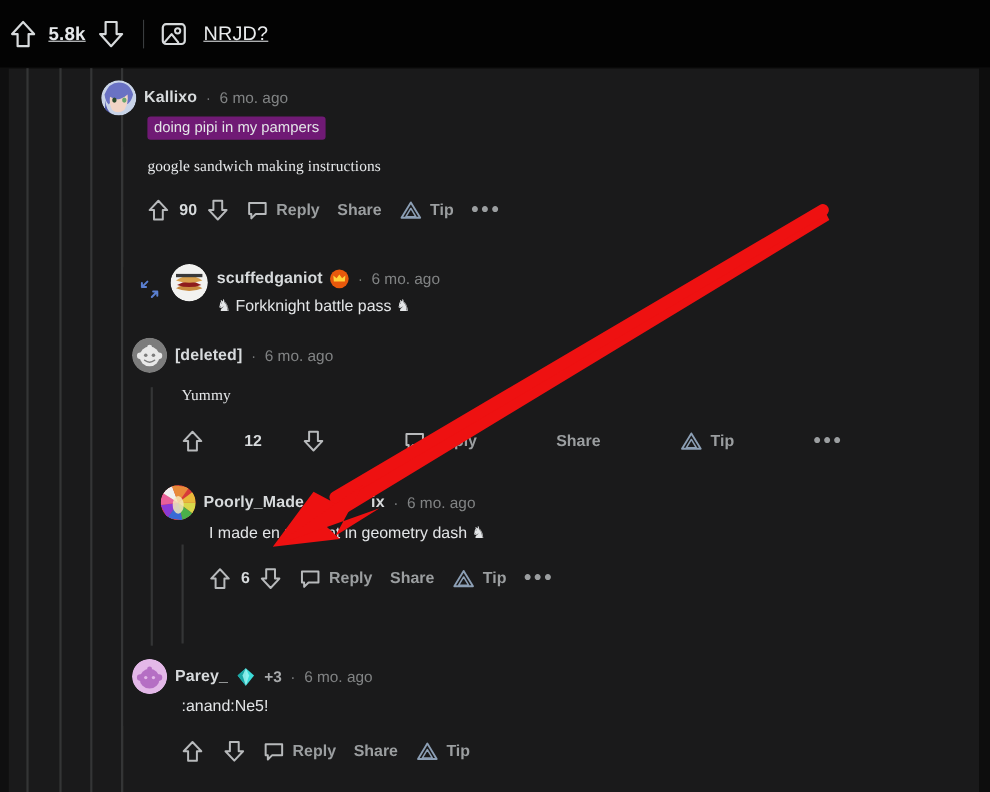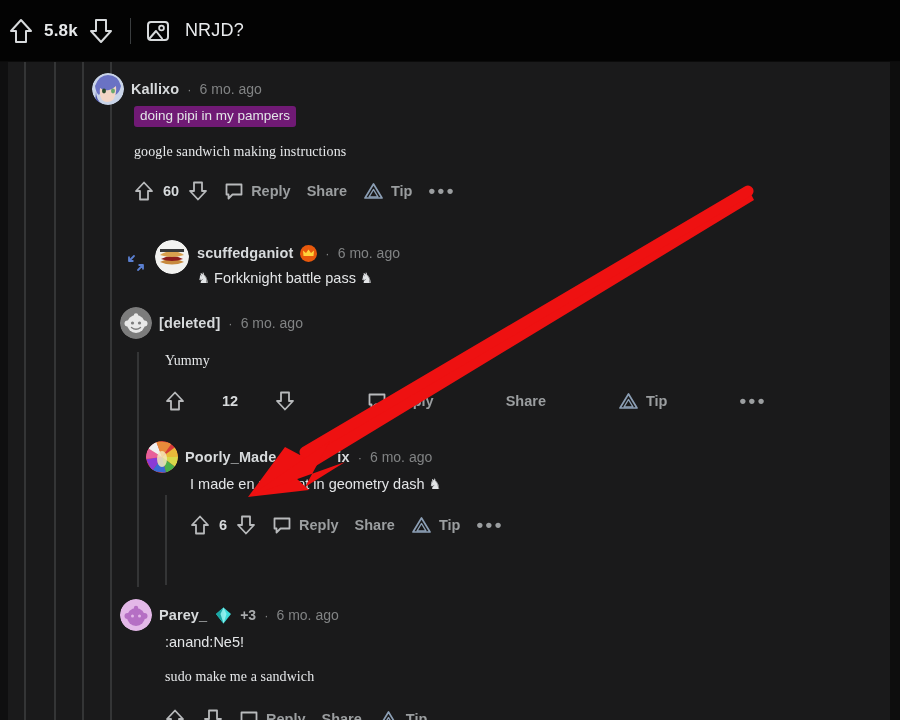--- a/index.html
+++ b/index.html
@@ -11,20 +11,21 @@
     position:relative;
   }
 
   
   .header {
     position:absolute; left:0; top:0; width:900px; height:62px;
     background:#030303;
     display:flex; align-items:center; gap:0;
     padding-left:8px;
     border-bottom:1px solid #0b0b0b;
+    text-decoration:underline;
   }
   .hdr-vote { display:flex; align-items:center; gap:10px; }
   .hdr-count { font-size:17px; font-weight:bold; color:#e6e8ea; letter-spacing:.2px; }
   .hdr-divider { width:1px; height:26px; background:#3a3d3f; margin:0 14px 0 16px; }
   .hdr-title { font-size:18px; color:#e9ebed; letter-spacing:.2px; margin-left:14px; }
   .icon-img { margin-left:0; }
 
   svg { display:block; overflow:visible; }
 
   
@@ -129,21 +130,21 @@
   <div style="margin-left:42px; margin-top:6px;">
     <span class="flair">doing pipi in my pampers</span>
   </div>
   <div class="c-body" style="margin-left:42px; margin-top:16px;">google sandwich making instructions</div>
   <div class="actions" style="margin-left:42px; margin-top:18px;">
     <span>
       <svg width="20" height="22" viewBox="0 0 20 22">
           <path d="M10 2.5 L18 11 L14 11 L14 19.5 L6 19.5 L6 11 L2 11 Z" fill="none" stroke="#b8babc" stroke-width="1.8" stroke-linejoin="round"></path>
         </svg>
     </span>
-    <span class="score">60</span>
+    <span class="score">90</span>
     <span>
       <svg width="20" height="22" viewBox="0 0 20 22">
           <path d="M10 19.5 L2 11 L6 11 L6 2.5 L14 2.5 L14 11 L18 11 Z" fill="none" stroke="#b8babc" stroke-width="1.8" stroke-linejoin="round"></path>
         </svg>
     </span>
     <span class="act-gap"></span>
     <span class="act">
       <span>
         <svg width="20" height="20" viewBox="0 0 20 20">
             <path d="M2.5 3.5 h15 v10 h-9 l-4 4 v-4 h-2 z" fill="none" stroke="#b8babc" stroke-width="1.8" stroke-linejoin="round"></path>
@@ -353,21 +354,20 @@
         <path d="M9.5 1.5 L17 8 L9.5 17.5 L2 8 Z" fill="#3ddbd9"></path>
         <path d="M9.5 1.5 L2 8 L9.5 17.5 Z" fill="#1aa7a5"></path>
         <path d="M9.5 1.5 L12.5 8 L9.5 17.5 L6.5 8 Z" fill="#9af5f2" opacity=".85"></path>
       </svg>
     </span>
     <span class="plus3">+3</span>
     <span class="dot">·</span>
     <span class="age">6 mo. ago</span>
   </div>
   <div class="flair-plain" style="margin-left:45px; margin-top:8px;">:anand:Ne5!</div>
-  <div class="c-body" style="margin-left:45px; margin-top:18px;">sudo make me a sandwich</div>
   <div class="actions" style="margin-left:45px; margin-top:20px;">
     <span>
       <svg width="20" height="22" viewBox="0 0 20 22">
           <path d="M10 2.5 L18 11 L14 11 L14 19.5 L6 19.5 L6 11 L2 11 Z" fill="none" stroke="#b8babc" stroke-width="1.8" stroke-linejoin="round"></path>
         </svg>
     </span>
     <span class="score"></span>
     <span>
       <svg width="20" height="22" viewBox="0 0 20 22">
           <path d="M10 19.5 L2 11 L6 11 L6 2.5 L14 2.5 L14 11 L18 11 Z" fill="none" stroke="#b8babc" stroke-width="1.8" stroke-linejoin="round"></path>

